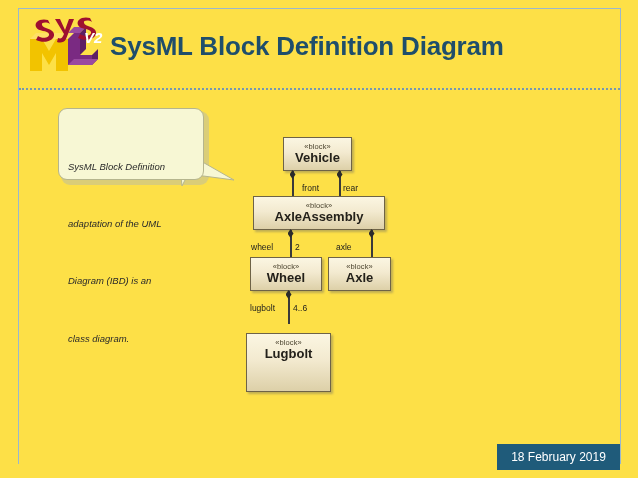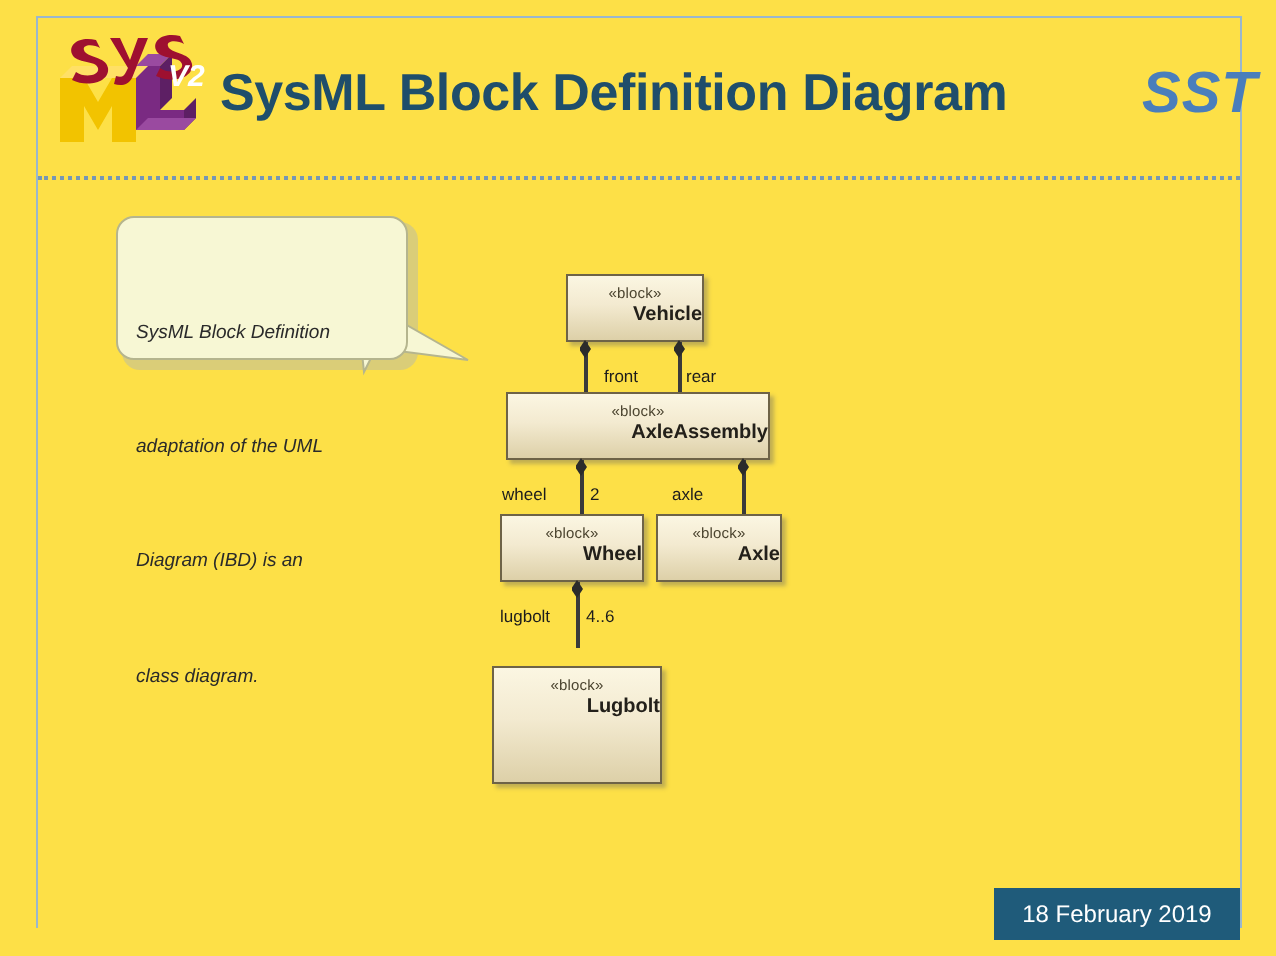--- a/index.html
+++ b/index.html
@@ -129,26 +129,25 @@
     text-align: center;
   }
   .block .stereo {
     font-size: 7.5px;
     color: #4c4530;
     margin-top: 4px;
     letter-spacing: 0.1px;
     line-height: 10px;
   }
   .block .bname {
-    font-size: 10px;
+    font-size: 13px;
     font-weight: bold;
     color: #23201a;
     line-height: 12px;
     margin-top: 0px;
-    text-align: right;
   }
   .compartment {
     border-top: 1px solid #6e6347;
     margin-top: 3px;
     padding-top: 2px;
   }
   .compartment .ctitle {
     font-size: 7px;
     font-style: italic;
     color: #9a9176;
@@ -236,21 +235,20 @@
           <path d="M68,5 C60,3 54,7 56,12 C58,17 68,15 69,19 C70,23 62,24 58,21
                    L56,25 C64,29 75,26 74,19 C73,13 63,14 62,10 C61,7 67,7 70,9 Z"></path>
         </g>
 
         <text x="62" y="30" font-family="Liberation Sans, sans-serif" font-size="15" font-weight="bold" font-style="italic" fill="#ffffff">V2</text>
       </svg>
     </div>
 
     <div class="title">SysML Block Definition Diagram</div>
 
-    <div class="sst">SST</div>
   </div>
 
   <div class="header-rule"></div>
 
   <div class="callout-wrap">
     <div class="callout-shadow"></div>
     <div class="callout-tail">
       <svg width="60" height="50" viewBox="0 0 60 50">
         <polygon points="0,2 56,34 10,28 4,40" fill="#f7f7d4" stroke="#b5b58e" stroke-width="1"></polygon>
       </svg>

